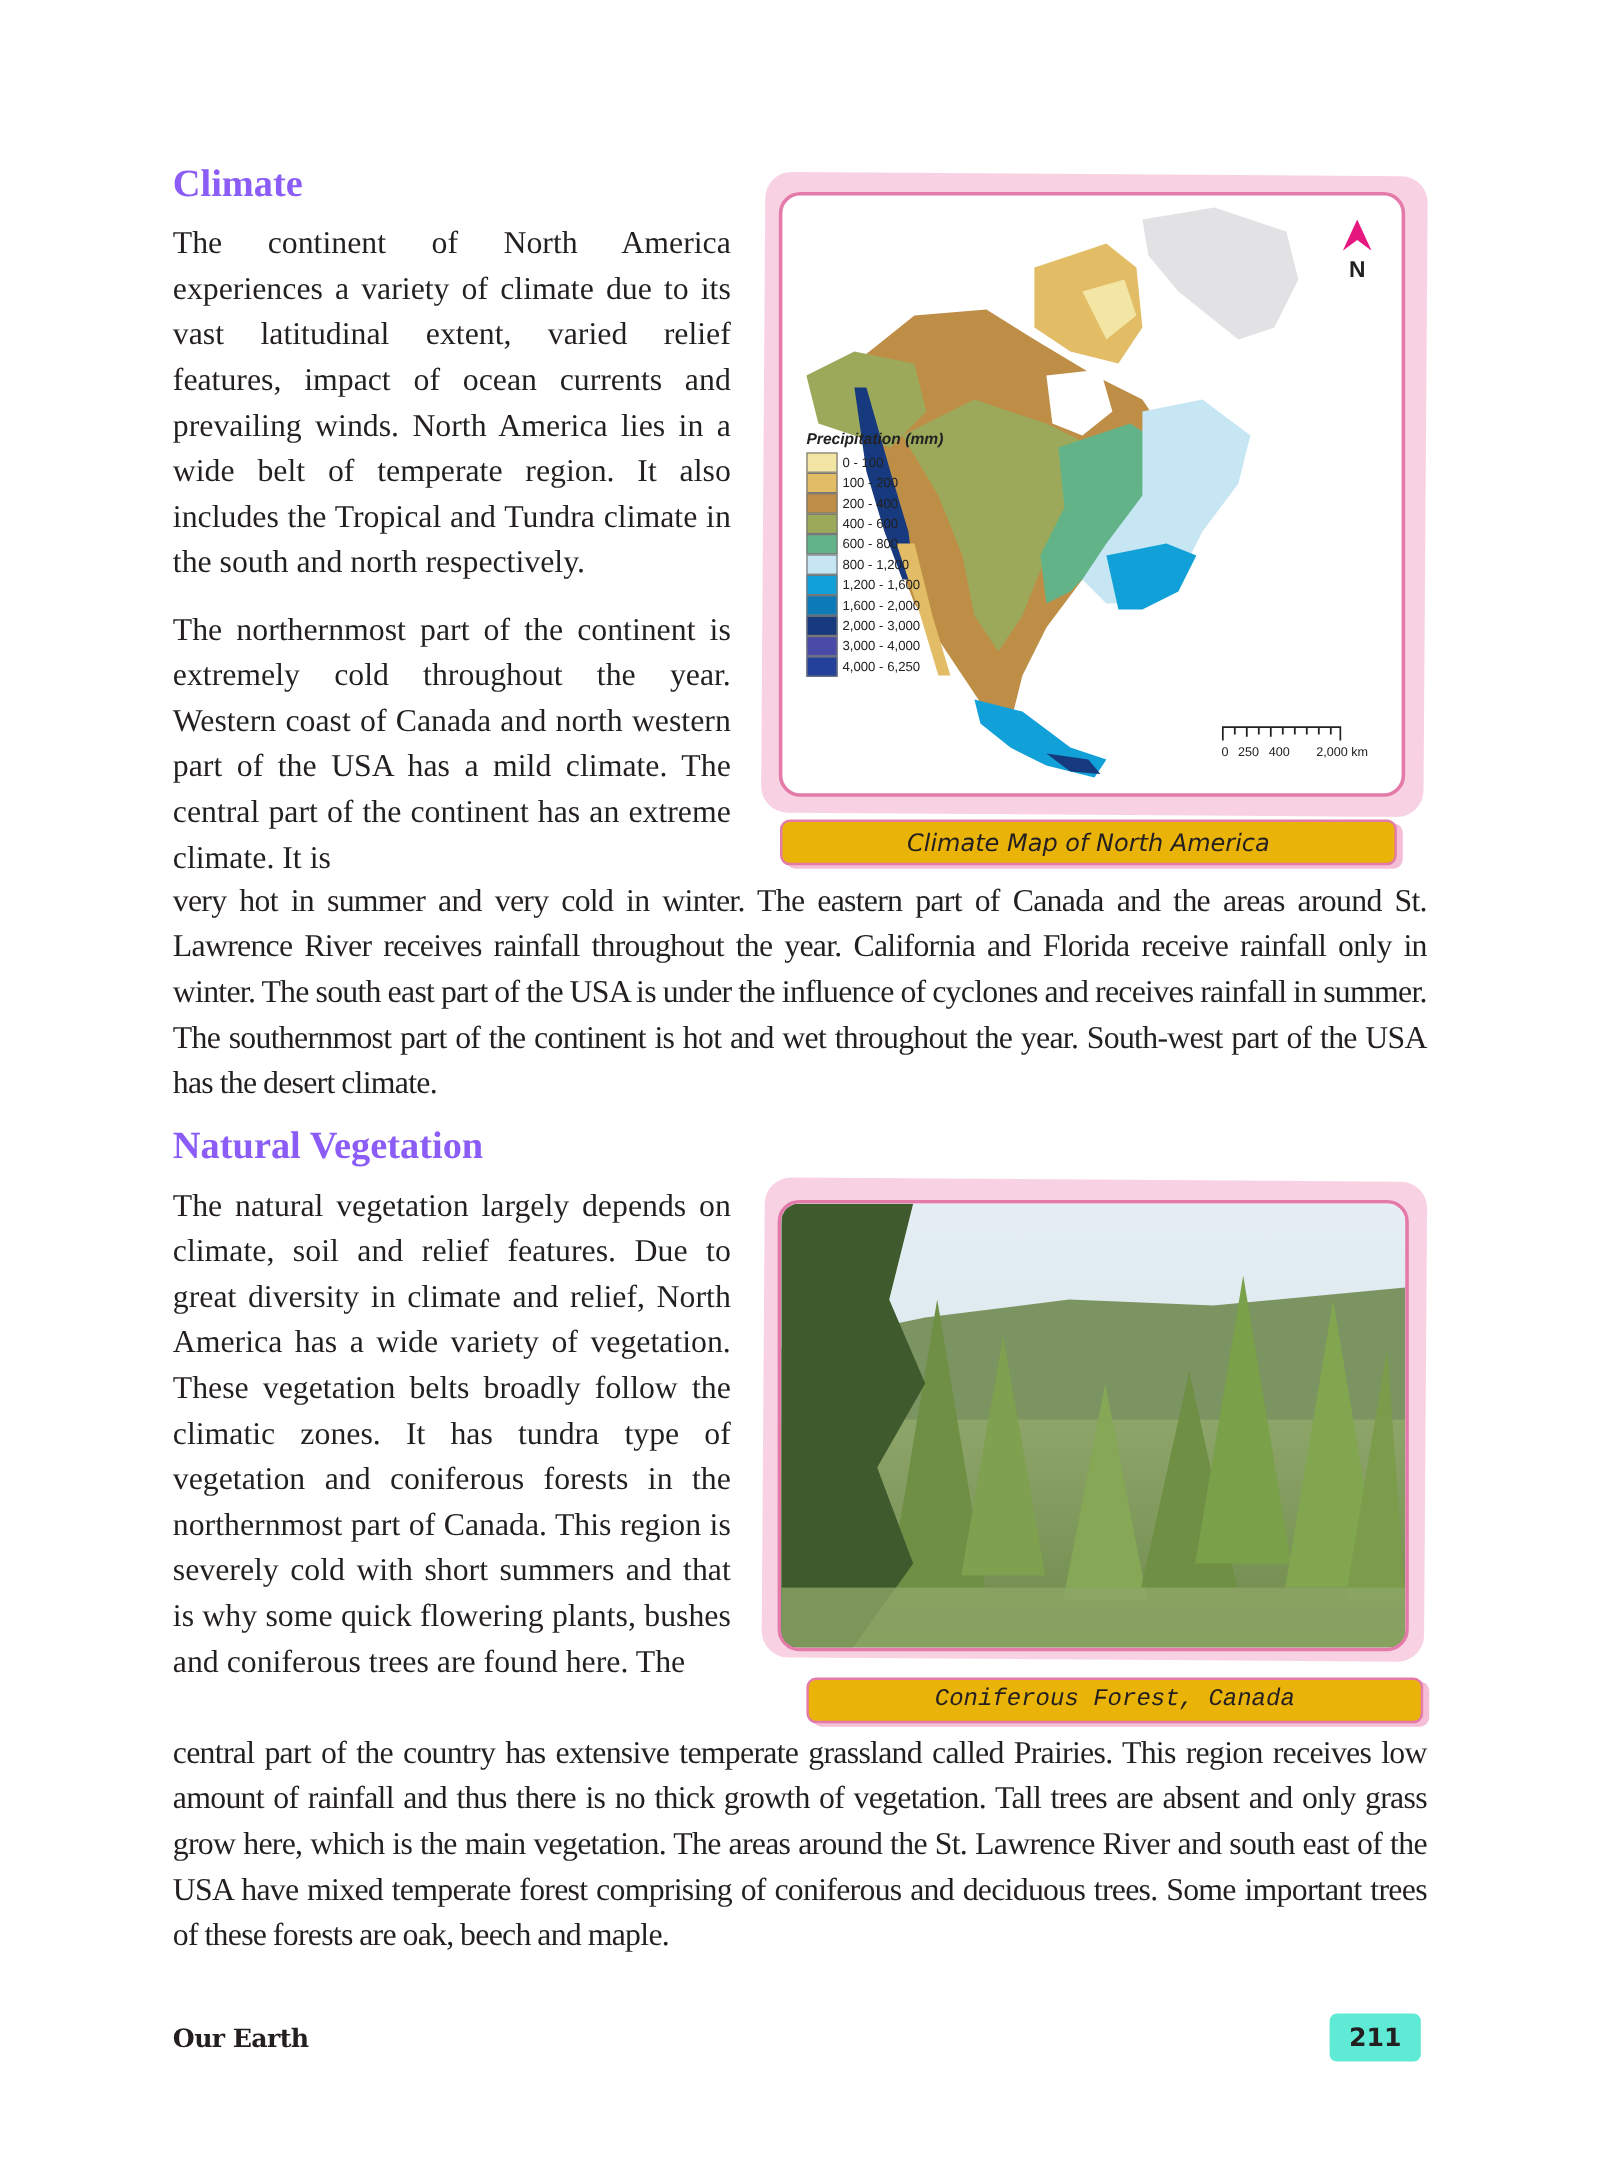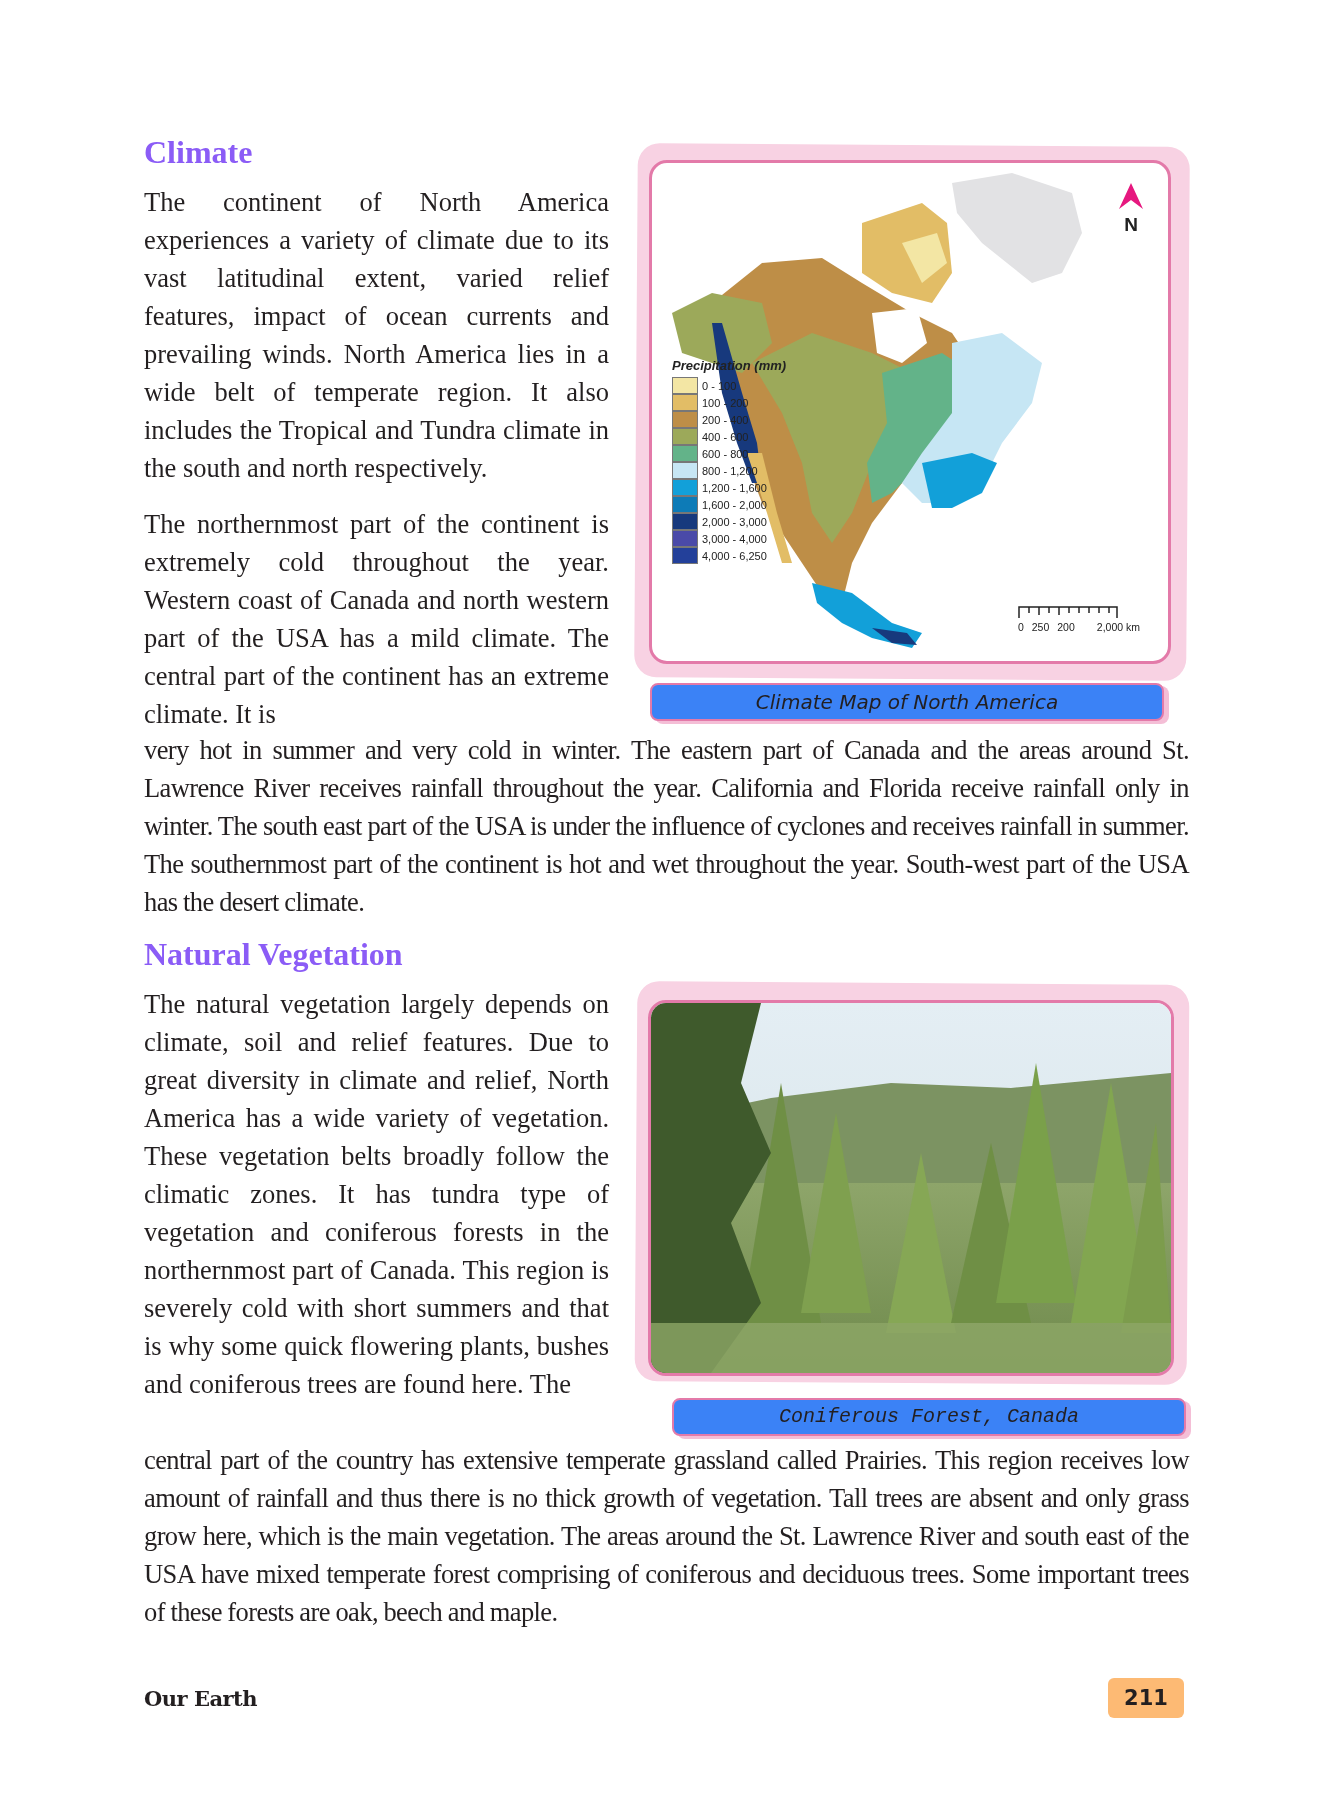--- a/index.html
+++ b/index.html
@@ -7,35 +7,35 @@
          font-family: "Liberation Serif", "DejaVu Serif", serif; color: #231f20; }
   .heading { position: absolute; left: 144px; color: #8b5cf6; font-weight: bold;
              font-size: 32px; margin: 0; font-family: "Liberation Serif", serif; }
   .para { position: absolute; left: 144px; font-size: 26.5px; line-height: 38px;
           text-align: justify; margin: 0; }
   .para-narrow { width: 465px; }
   .para-wide { width: 1045px; letter-spacing: -0.6px; word-spacing: -0.5px; }
   .card { position: absolute; background: #f8d2e3; border-radius: 22px; transform: rotate(0.4deg); }
   .card-inner { position: absolute; background: #ffffff; border: 3px solid #e37aa9;
                 border-radius: 18px; overflow: hidden; }
-  .caption { position: absolute; background: #3b82f6; border: 2px solid #e37aa9; border-radius: 8px;
+  .caption { position: absolute; background: #eab308; border: 2px solid #e37aa9; border-radius: 8px;
              box-shadow: 5px 3px 0 #f4bed6; text-align: center; font-style: italic;
              font-family: "DejaVu Sans", sans-serif; font-size: 20px; line-height: 34px; color: #231f20; }
   .legend { position: absolute; left: 20px; top: 195px; font-family: "Liberation Sans", sans-serif; }
   .legend-title { font-weight: bold; font-size: 13px; margin-bottom: 4px; color: #222; font-style: italic; }
   .legend-row { display: flex; align-items: center; height: 17px; font-size: 11px; color: #222; }
   .legend-swatch { width: 26px; height: 17px; border: 1px solid #777; box-sizing: border-box; margin-right: 4px; }
   .north { position: absolute; right: 22px; top: 20px; width: 30px; text-align: center;
            font-family: "Liberation Sans", sans-serif; font-weight: bold; font-size: 19px; color: #222; }
   .scale { position: absolute; right: 28px; bottom: 28px; font-family: "Liberation Sans", sans-serif;
            font-size: 10.5px; color: #222; }
   .footer-left { position: absolute; left: 144px; top: 1686px; font-family: "DejaVu Serif", serif;
                  font-weight: bold; font-size: 21px; color: #231f20; letter-spacing: -0.5px; }
   .page-num { position: absolute; left: 1108px; top: 1678px; width: 76px; height: 40px;
-              background: #fdba74; border-radius: 6px; text-align: center; line-height: 40px;
+              background: #5eead4; border-radius: 6px; text-align: center; line-height: 40px;
               font-family: "DejaVu Sans", sans-serif; font-weight: bold; font-size: 21px; color: #231f20; }
 </style>
 </head>
 <body>
 
 <h2 class="heading" style="top:134px;">Climate</h2>
 
 <p class="para para-narrow" style="top:183px;">The continent of North America experiences a variety of climate due to its vast latitudinal extent, varied relief features, impact of ocean currents and prevailing winds. North America lies in a wide belt of temperate region. It also includes the Tropical and Tundra climate in the south and north respectively.</p>
 <p class="para para-narrow" style="top:505px;font-family:Liberation Serif, serif;">The northernmost part of the continent is extremely cold throughout the year. Western coast of Canada and north western part of the USA has a mild climate. The central part of the continent has an extreme climate. It is</p>
 <p class="para para-wide" style="top:731px;">very hot in summer and very cold in winter. The eastern part of Canada and the areas around St. Lawrence River receives rainfall throughout the year. California and Florida receive rainfall only in winter. The south east part of the USA is under the influence of cyclones and receives rainfall in summer. The southernmost part of the continent is hot and wet throughout the year. South-west part of the USA has the desert climate.</p>
@@ -125,21 +125,21 @@
     <div>N</div>
   </div>
 
   <div class="scale">
     <svg width="100" height="14" viewBox="0 0 100 14">
       <path d="M1,13 L1,2 L99,2 L99,13 M11,2 L11,8 M21,2 L21,10 M31,2 L31,8 M41,2 L41,10 M51,2 L51,8 M61,2 L61,8 M71,2 L71,8 M81,2 L81,8 M91,2 L91,8" stroke="#222" stroke-width="1.5" fill="none"></path>
     </svg>
     <div style="display:flex; gap:8px;">
       <span>0</span>
       <span>250</span>
-      <span>200</span>
+      <span>400</span>
       <span style="margin-left:14px;">2,000 km</span>
     </div>
   </div>
 </div>
 <div class="caption" style="left:650px; top:683px; width:510px; height:34px;">Climate Map of North America</div>
 
 <h2 class="heading" style="top:936px;">Natural Vegetation</h2>
 
 <p class="para para-narrow" style="top:985px;">The natural vegetation largely depends on climate, soil and relief features. Due to great diversity in climate and relief, North America has a wide variety of vegetation. These vegetation belts broadly follow the climatic zones. It has tundra type of vegetation and coniferous forests in the northernmost part of Canada. This region is severely cold with short summers and that is why some quick flowering plants, bushes and coniferous trees are found here. The</p>
 <p class="para para-wide" style="top:1441px;">central part of the country has extensive temperate grassland called Prairies. This region receives low amount of rainfall and thus there is no thick growth of vegetation. Tall trees are absent and only grass grow here, which is the main vegetation. The areas around the St. Lawrence River and south east of the USA have mixed temperate forest comprising of coniferous and deciduous trees. Some important trees of these forests are oak, beech and maple.</p>

